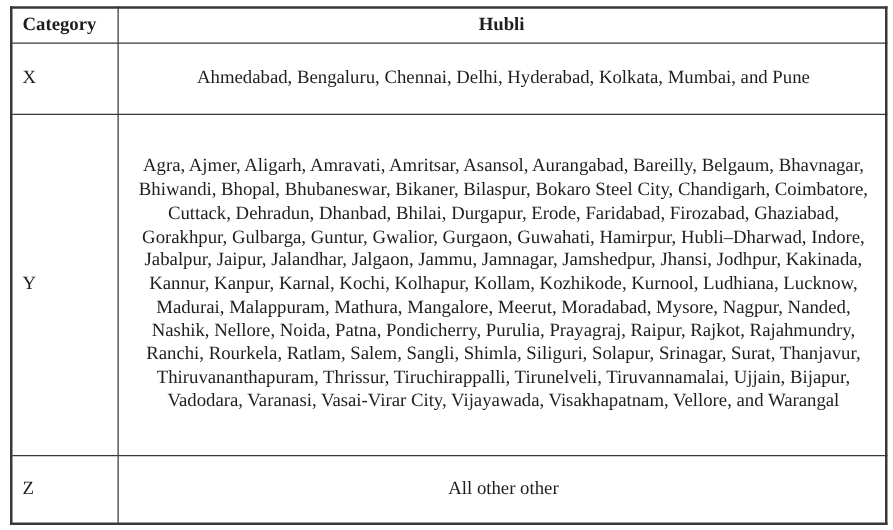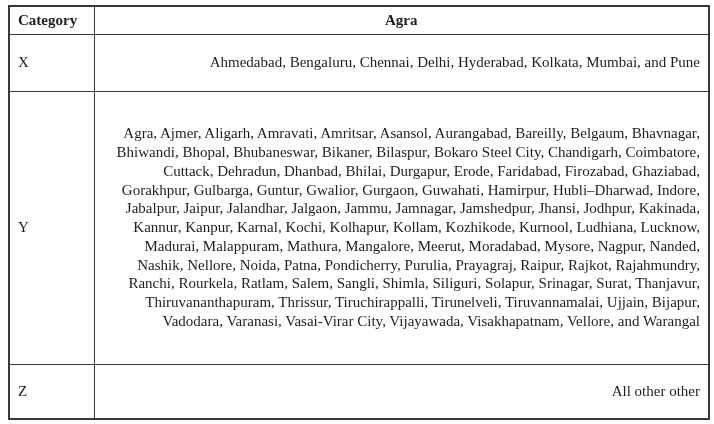--- a/index.html
+++ b/index.html
@@ -46,36 +46,36 @@
   }
   th.cell-category {
     font-weight: bold;
   }
   th.cell-city {
     text-align: center;
     font-weight: bold;
     padding: 2px 6px;
   }
   td.cell-city {
-    text-align: right;
+    text-align: center;
     padding: 8px 8px 8px 11px;
   }
 </style>
 </head>
 <body>
 
 <table class="city-table">
   <colgroup>
     <col class="col-category">
     <col class="col-city">
   </colgroup>
   <thead>
     <tr class="header-row">
       <th class="cell-category">Category</th>
-      <th class="cell-city">Agra</th>
+      <th class="cell-city">Hubli</th>
     </tr>
   </thead>
   <tbody>
     <tr class="row-x">
       <td class="cell-category">X</td>
       <td class="cell-city">Ahmedabad, Bengaluru, Chennai, Delhi, Hyderabad, Kolkata, Mumbai, and Pune</td>
     </tr>
     <tr class="row-y">
       <td class="cell-category">Y</td>
       <td class="cell-city">Agra, Ajmer, Aligarh, Amravati, Amritsar, Asansol, Aurangabad, Bareilly, Belgaum, Bhavnagar, Bhiwandi, Bhopal, Bhubaneswar, Bikaner, Bilaspur, Bokaro Steel City, Chandigarh, Coimbatore, Cuttack, Dehradun, Dhanbad, Bhilai, Durgapur, Erode, Faridabad, Firozabad, Ghaziabad, Gorakhpur, Gulbarga, Guntur, Gwalior, Gurgaon, Guwahati, Hamirpur, Hubli–Dharwad, Indore, Jabalpur, Jaipur, Jalandhar, Jalgaon, Jammu, Jamnagar, Jamshedpur, Jhansi, Jodhpur, Kakinada, Kannur, Kanpur, Karnal, Kochi, Kolhapur, Kollam, Kozhikode, Kurnool, Ludhiana, Lucknow, Madurai, Malappuram, Mathura, Mangalore, Meerut, Moradabad, Mysore, Nagpur, Nanded, Nashik, Nellore, Noida, Patna, Pondicherry, Purulia, Prayagraj, Raipur, Rajkot, Rajahmundry, Ranchi, Rourkela, Ratlam, Salem, Sangli, Shimla, Siliguri, Solapur, Srinagar, Surat, Thanjavur, Thiruvananthapuram, Thrissur, Tiruchirappalli, Tirunelveli, Tiruvannamalai, Ujjain, Bijapur, Vadodara, Varanasi, Vasai-Virar City, Vijayawada, Visakhapatnam, Vellore, and Warangal</td>

